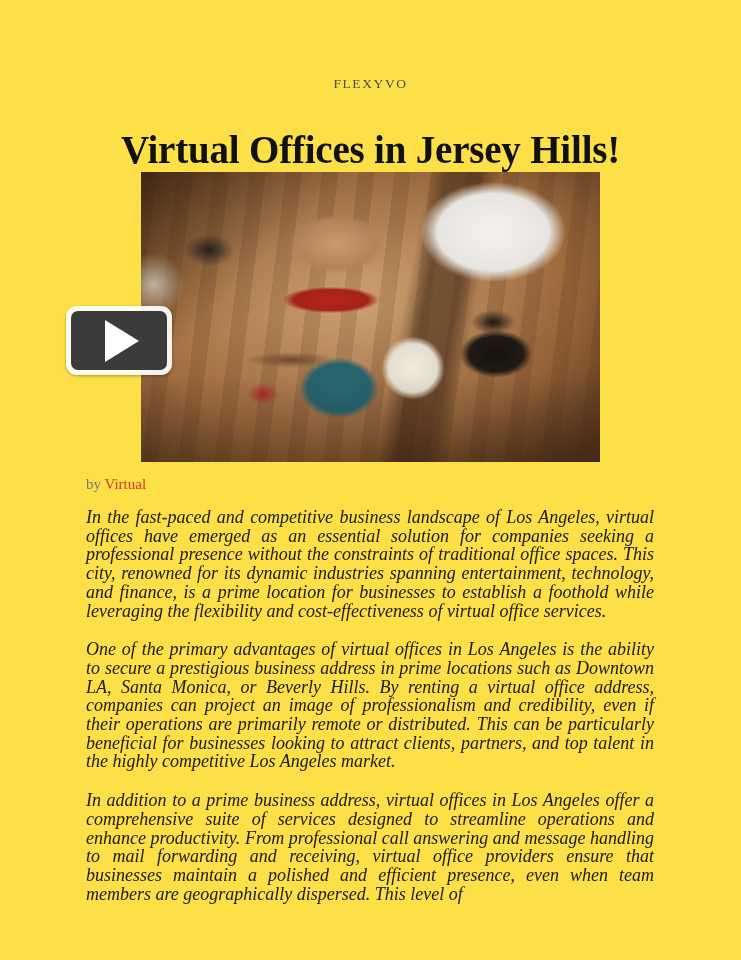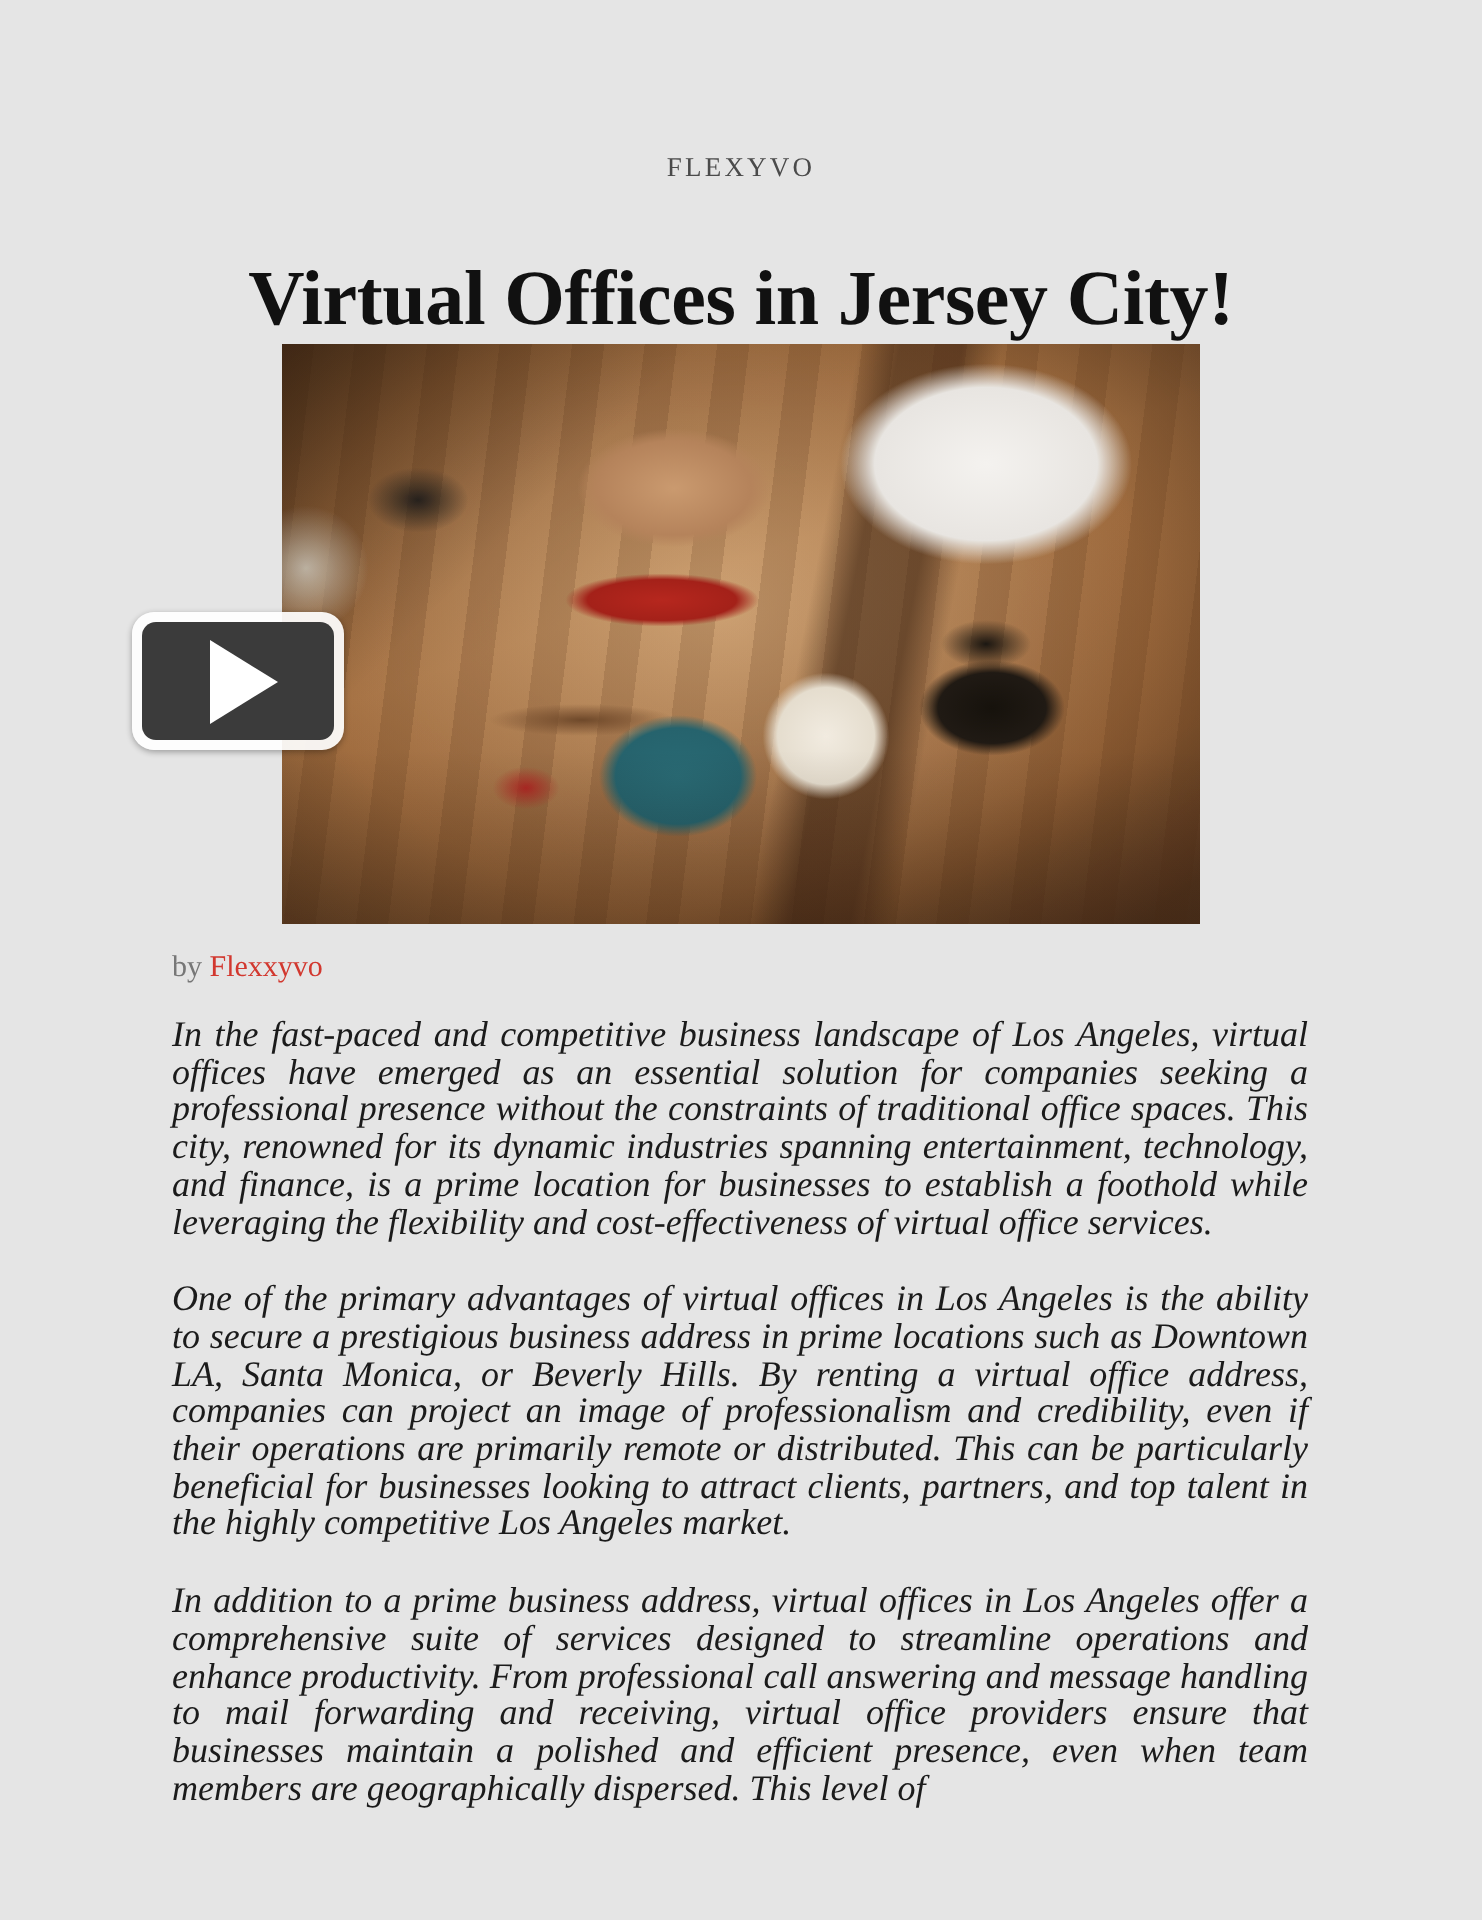--- a/index.html
+++ b/index.html
@@ -12,21 +12,21 @@
     height: 960px;
     overflow: hidden;
     font-family: "Liberation Serif", "DejaVu Serif", serif;
     position: relative;
   }
 
   .page {
     position: relative;
     width: 741px;
     height: 960px;
-    background: #e5e5e5;
+    background: #fde047;
     box-sizing: border-box;
   }
 
   
   .site-kicker {
     position: absolute;
     top: 76px;
     left: 0;
     width: 741px;
     text-align: center;
@@ -181,35 +181,35 @@
     margin-bottom: 1px;
   }
 </style>
 </head>
 <body>
 
 <div class="page">
 
   <div class="site-kicker">FLEXYVO</div>
 
-  <h1 class="page-title">Virtual Offices in Jersey City!</h1>
+  <h1 class="page-title">Virtual Offices in Jersey Hills!</h1>
 
   <div class="hero-wrap">
     <div class="hero-photo" aria-label="Flat-lay photograph of a wooden desk covered with stationery: a white graphic t-shirt, vintage black camera, red 'BACK TO SCHOOL' pennant, leather journal, teal notebook, letterpress blocks, wooden propeller and a cream ampersand ornament"></div>
     <div class="hero-vignette"></div>
   </div>
 
   <div class="play-button" aria-label="Play">
     <div class="play-button-inner">
       <span class="play-triangle"></span>
     </div>
   </div>
 
   <div class="byline">
-    <span>by </span><span class="author">Flexxyvo</span>
+    <span>by </span><span class="author">Virtual</span>
   </div>
 
   <div class="article-body">
     <p>In the fast-paced and competitive business landscape of Los Angeles, virtual offices have emerged as an essential solution for companies seeking a professional presence without the constraints of traditional office spaces. This city, renowned for its dynamic industries spanning entertainment, technology, and finance, is a prime location for businesses to establish a foothold while leveraging the flexibility and cost-effectiveness of virtual office services.</p>
     <p>One of the primary advantages of virtual offices in Los Angeles is the ability to secure a prestigious business address in prime locations such as Downtown LA, Santa Monica, or Beverly Hills. By renting a virtual office address, companies can project an image of professionalism and credibility, even if their operations are primarily remote or distributed. This can be particularly beneficial for businesses looking to attract clients, partners, and top talent in the highly competitive Los Angeles market.</p>
     <p>In addition to a prime business address, virtual offices in Los Angeles offer a comprehensive suite of services designed to streamline operations and enhance productivity. From professional call answering and message handling to mail forwarding and receiving, virtual office providers ensure that businesses maintain a polished and efficient presence, even when team members are geographically dispersed. This level of</p>
   </div>
 
 </div>
 

